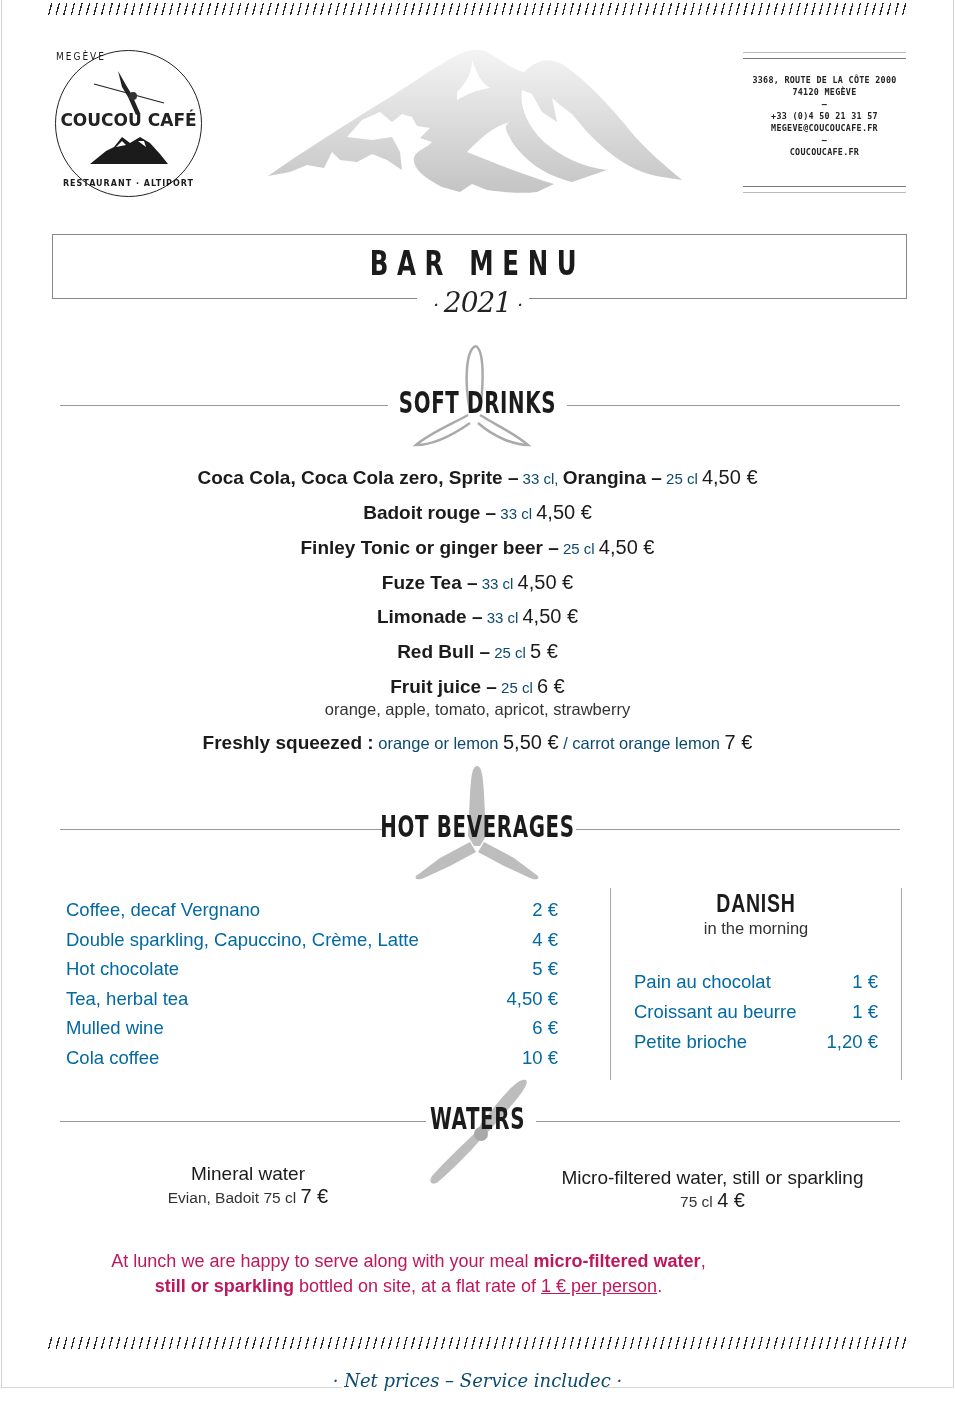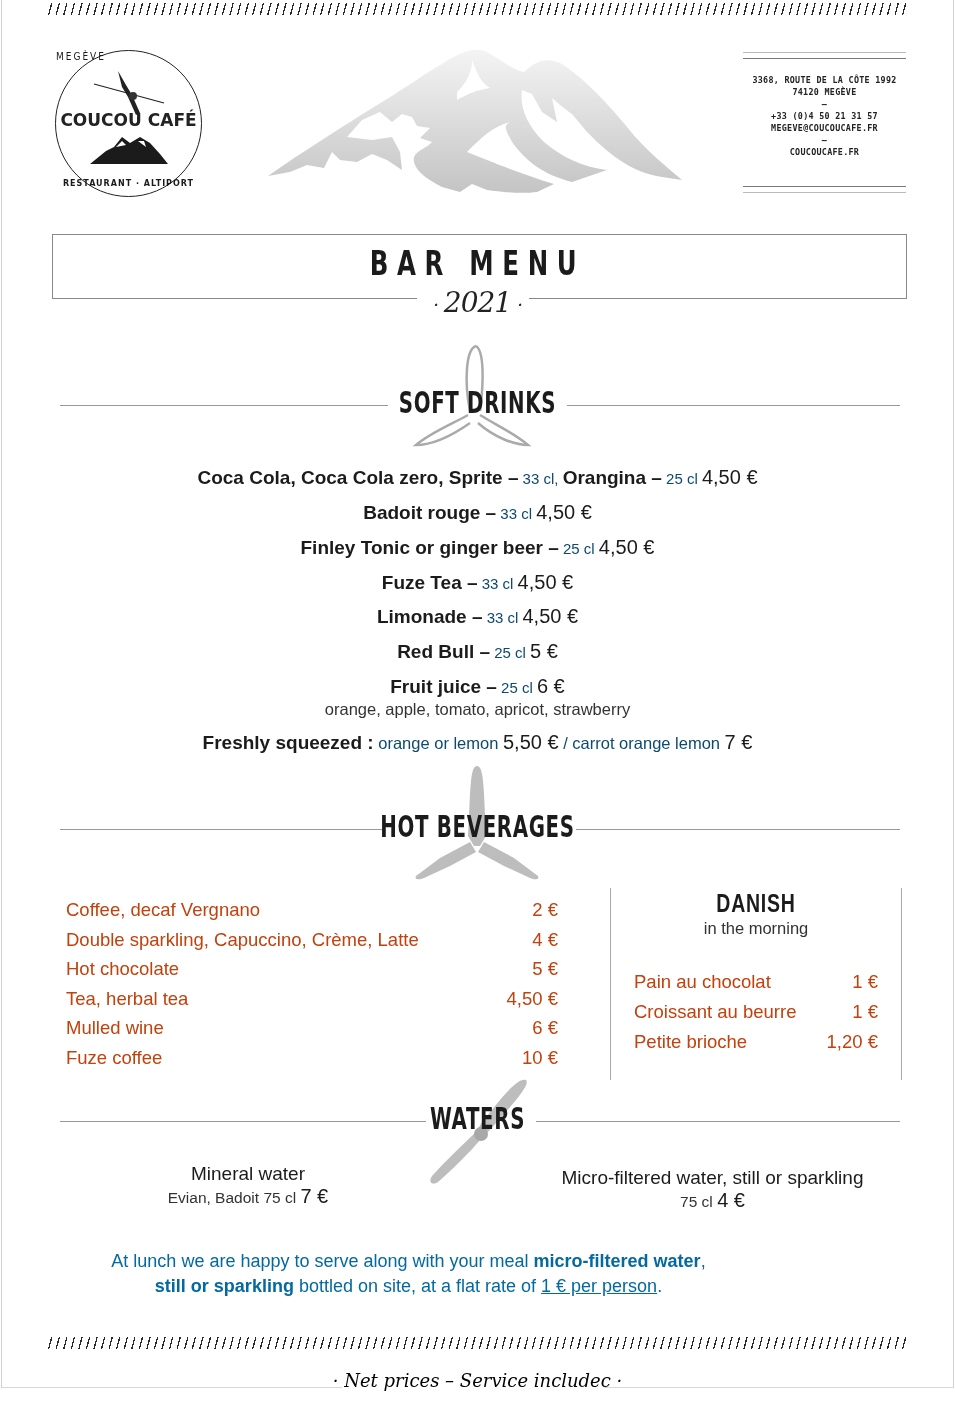--- a/index.html
+++ b/index.html
@@ -54,40 +54,40 @@
 
   
   .center-line { position: absolute; left: 0; width: 955px; text-align: center; font-size: 19px; line-height: 22px; color:#1b1b1b; }
   .center-line b { font-weight: bold; }
   .center-line .vol { font-size: 15px; color:#0c4a6e; }
   .center-line .price { font-size: 20px; }
   .center-line.sub { font-size: 16.5px; color:#333; }
 
   
   .hot-list { position: absolute; left: 66px; top: 895px; width: 492px; }
-  .row { display: flex; justify-content: space-between; font-size: 18.5px; line-height: 29.6px; color:#c2410c; }
+  .row { display: flex; justify-content: space-between; font-size: 18.5px; line-height: 29.6px; color:#0369a1; }
 
   
   .danish-box { position: absolute; left: 610px; top: 888px; width: 292px; height: 192px; border-left: 1px solid #aaa; border-right: 1px solid #aaa; }
   .danish-title { position: absolute; left: 0; top: 0; width: 100%; text-align: center; font-weight: bold; font-size: 26px; transform: scaleX(0.75); color:#1b1b1b; letter-spacing:1px; }
   .danish-sub { position: absolute; left: 0; top: 31px; width: 100%; text-align: center; font-size: 16.5px; color:#333; }
   .danish-list { position: absolute; left: 23px; top: 79px; width: 244px; }
   .danish-list .row { line-height: 30px; }
 
   
   .water-col { position: absolute; text-align: center; }
   .water-name { font-size: 19px; color:#1b1b1b; }
   .water-detail { font-size: 15.5px; color:#333; }
   .water-detail .price { font-size: 20px; color:#1b1b1b; }
 
-  .note { position: absolute; left: 0; top: 1249px; width: 817px; text-align: center; font-size: 18px; line-height: 25px; color:#0369a1; }
+  .note { position: absolute; left: 0; top: 1249px; width: 817px; text-align: center; font-size: 18px; line-height: 25px; color:#be185d; }
   .note u { text-decoration: underline; }
 
   .footer-gap { position: absolute; left: 342px; top: 1380px; width: 262px; height: 14px; background:#fff; }
-  .footer { position: absolute; left: 0; top: 1370px; width: 955px; text-align: center; font-family: "DejaVu Serif", serif; font-style: italic; font-size: 18px; color:#000000; }
+  .footer { position: absolute; left: 0; top: 1370px; width: 955px; text-align: center; font-family: "DejaVu Serif", serif; font-style: italic; font-size: 18px; color:#0c4a6e; }
 </style>
 </head>
 <body>
 
 <div class="page-frame"></div>
 <div class="hatch top"></div>
 
 <div class="logo">
   <svg width="147" height="147" viewBox="0 0 147 147">
     <line x1="38" y1="33" x2="108" y2="52" stroke="#222" stroke-width="1.2"></line>
@@ -109,21 +109,21 @@
     </linearGradient>
   </defs>
   <path d="M6 134 C40 110 80 85 120 60 C145 45 165 30 180 22 C200 8 215 5 225 10 C240 18 250 28 262 30 C275 18 285 15 300 22 C320 35 345 60 365 85 C385 110 405 125 420 138 L400 135 C370 130 350 115 325 90 L310 72 C300 65 295 60 290 56 L295 80 L280 70 L270 52 L260 48 C258 62 262 80 282 100 C300 115 320 125 345 128 L310 140 C280 132 265 120 250 100 C245 90 240 84 248 80 C230 85 220 95 205 110 L225 118 C250 128 270 135 292 142 L275 150 C260 152 240 150 225 148 L210 142 L198 150 L180 145 C160 135 150 125 152 115 C155 108 165 106 170 100 L158 96 L168 86 L155 84 L150 75 L140 72 L130 80 L118 70 L100 78 L85 95 L110 98 L130 95 L138 110 L140 128 L125 118 L110 112 L95 120 L78 118 L70 110 L62 126 L45 123 L28 130 Z" fill="url(#mg)"></path>
   <path d="M195 50 C205 40 210 30 210 18 C215 30 218 40 228 46 C215 48 205 52 195 58 Z" fill="#fff"></path>
 </svg>
 
 <div class="contact">
   <div class="rule thin" style="top:0"></div>
   <div class="rule" style="top:6px"></div>
   <div class="lines">
-    <div>3368, ROUTE DE LA CÔTE 1992</div>
+    <div>3368, ROUTE DE LA CÔTE 2000</div>
     <div>74120 MEGÈVE</div>
     <div>–</div>
     <div>+33 (0)4 50 21 31 57</div>
     <div>MEGEVE@COUCOUCAFE.FR</div>
     <div>–</div>
     <div>COUCOUCAFE.FR</div>
   </div>
   <div class="rule" style="top:134px"></div>
   <div class="rule thin" style="top:140px"></div>
 </div>
@@ -180,21 +180,21 @@
     </div>
   <div class="row">
       <span>Tea, herbal tea</span>
       <span>4,50 €</span>
     </div>
   <div class="row">
       <span>Mulled wine</span>
       <span>6 €</span>
     </div>
   <div class="row">
-      <span>Fuze coffee</span>
+      <span>Cola coffee</span>
       <span>10 €</span>
     </div>
 </div>
 
 <div class="danish-box">
   <div class="danish-title">DANISH</div>
   <div class="danish-sub">in the morning</div>
   <div class="danish-list">
     <div class="row">
         <span>Pain au chocolat</span>

